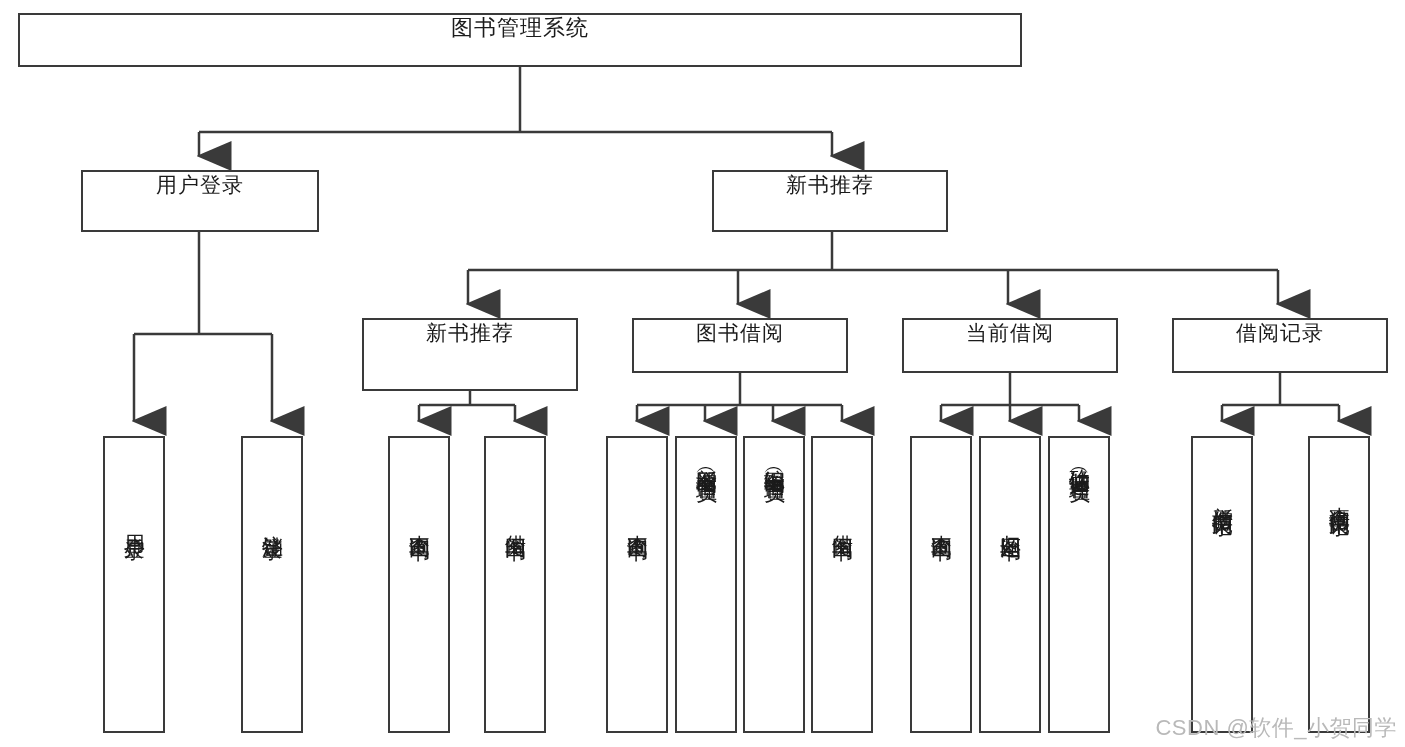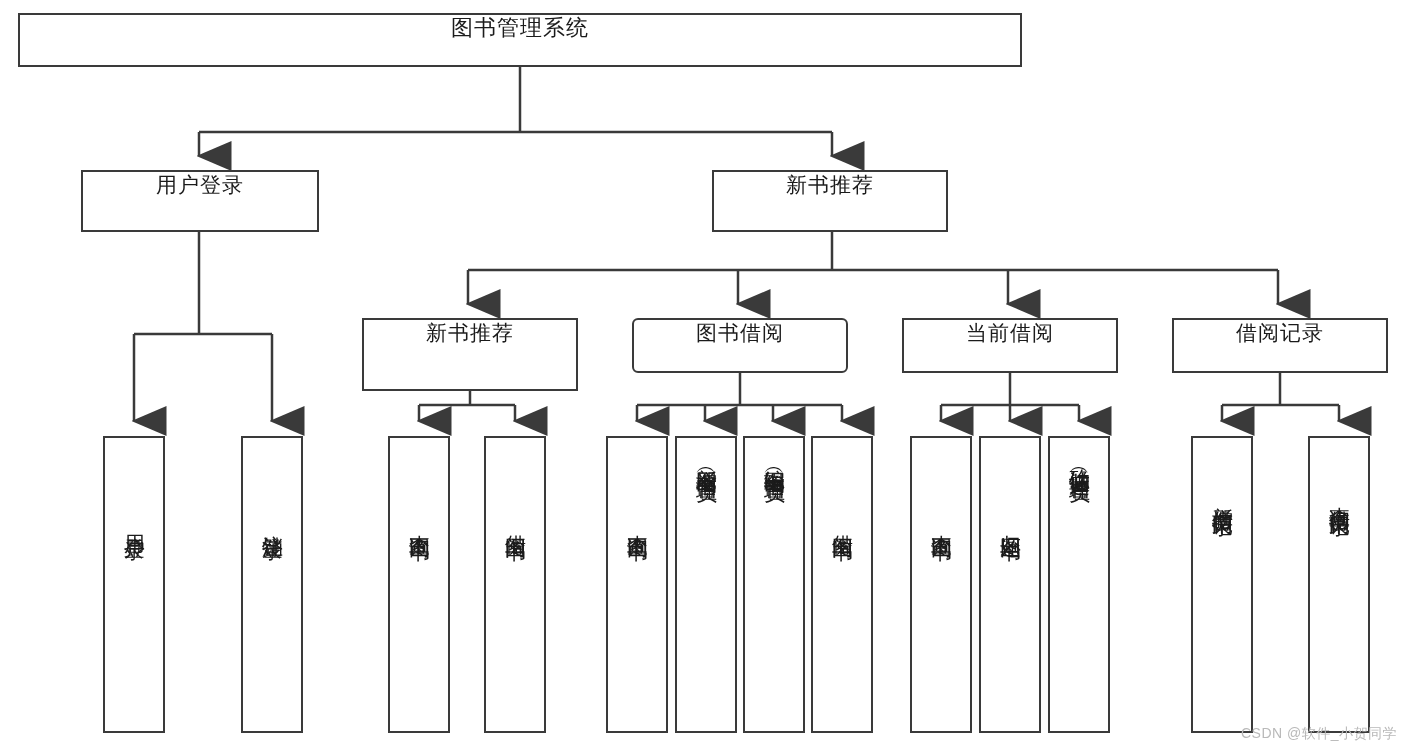--- a/index.html
+++ b/index.html
@@ -61,21 +61,21 @@
     stroke: #3a3a3a;
     stroke-width: 2.5;
     fill: none;
   }
   .arrowhead { fill: #3a3a3a; }
 
   .watermark {
     position: absolute;
     right: 8px;
     bottom: 4px;
-    font-size: 14px;
+    font-size: 22px;
     color: #b9b9b9;
     letter-spacing: 0.5px;
     white-space: nowrap;
   }
 </style>
 </head>
 <body>
 
 <div id="canvas">
 
@@ -137,21 +137,21 @@
   <div class="node node-h" style="left:81px; top:170px; width:238px; height:62px;">
     <span>用户登录</span>
   </div>
   <div class="node node-h" style="left:712px; top:170px; width:236px; height:62px;">
     <span>新书推荐</span>
   </div>
 
   <div class="node node-h" style="left:362px; top:318px; width:216px; height:73px;">
     <span>新书推荐</span>
   </div>
-  <div class="node node-h" style="left:632px; top:318px; width:216px; height:55px;border-radius:6px;">
+  <div class="node node-h" style="left:632px; top:318px; width:216px; height:55px;">
     <span>图书借阅</span>
   </div>
   <div class="node node-h" style="left:1172px; top:318px; width:216px; height:55px;">
     <span>借阅记录</span>
   </div>
   <div class="node node-h" style="left:902px; top:318px; width:216px; height:55px;">
     <span>当前借阅</span>
   </div>
 
   <div class="node node-v pad-small" style="left:103px; top:436px; width:62px; height:297px;">

